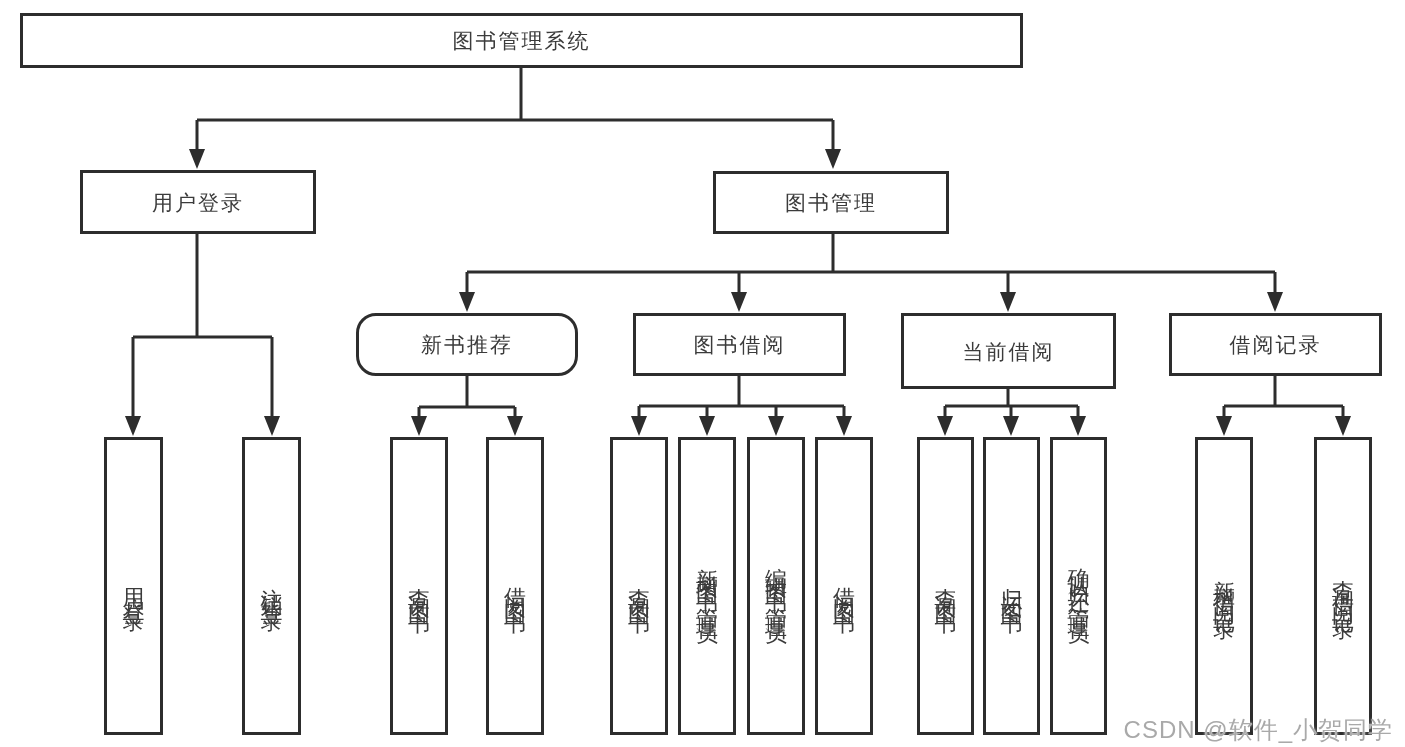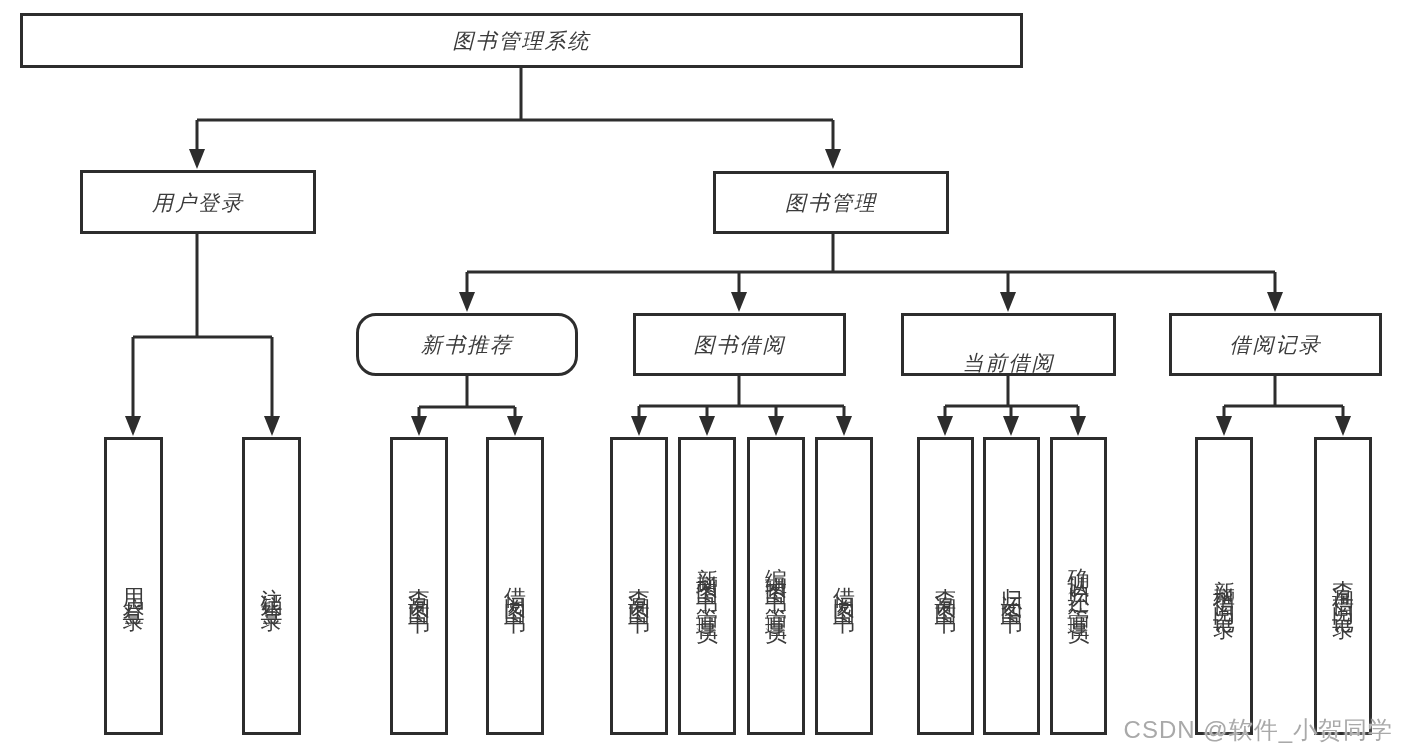--- a/index.html
+++ b/index.html
@@ -6,21 +6,21 @@
   .canvas{
     position:relative;width:1405px;height:747px;background:#ffffff;overflow:hidden;
     font-family:"Liberation Sans","DejaVu Sans",sans-serif;
   }
   svg.connectors{position:absolute;left:0;top:0;}
   .box{
     position:absolute;background:#ffffff;border:3px solid #2d2d2d;
     display:flex;align-items:center;justify-content:center;box-sizing:border-box;
   }
   .box.h span{
-    font-size:21px;color:#3b3b3b;letter-spacing:2px;white-space:nowrap;line-height:1;font-style:italic;
+    font-size:21px;color:#3b3b3b;letter-spacing:2px;white-space:nowrap;line-height:1;
   }
   .box.v span{
     writing-mode:vertical-rl;text-orientation:mixed;
     font-size:22px;color:#3b3b3b;letter-spacing:8px;line-height:1;
   }
   .watermark{
     position:absolute;right:12px;bottom:1px;
     font-size:24px;color:#a9a9a9;letter-spacing:1px;
     text-shadow:0 0 3px #ffffff, 0 0 1px #ffffff;
     white-space:nowrap;
@@ -81,21 +81,21 @@
   <div class="box h" style="left:713px;top:171px;width:236px;height:63px;">
     <span>图书管理</span>
   </div>
 
   <div class="box h" style="left:356px;top:313px;width:222px;height:63px;border-radius:20px;">
     <span>新书推荐</span>
   </div>
   <div class="box h" style="left:633px;top:313px;width:213px;height:63px;">
     <span>图书借阅</span>
   </div>
-  <div class="box h" style="left:901px;top:313px;width:215px;height:63px;align-items:flex-end;">
+  <div class="box h" style="left:901px;top:313px;width:215px;height:76px;">
     <span>当前借阅</span>
   </div>
   <div class="box h" style="left:1169px;top:313px;width:213px;height:63px;">
     <span>借阅记录</span>
   </div>
 
   <div class="box v" style="left:104px;top:437px;width:59px;height:298px;">
     <span>用户登录</span>
   </div>
   <div class="box v" style="left:242px;top:437px;width:59px;height:298px;">

